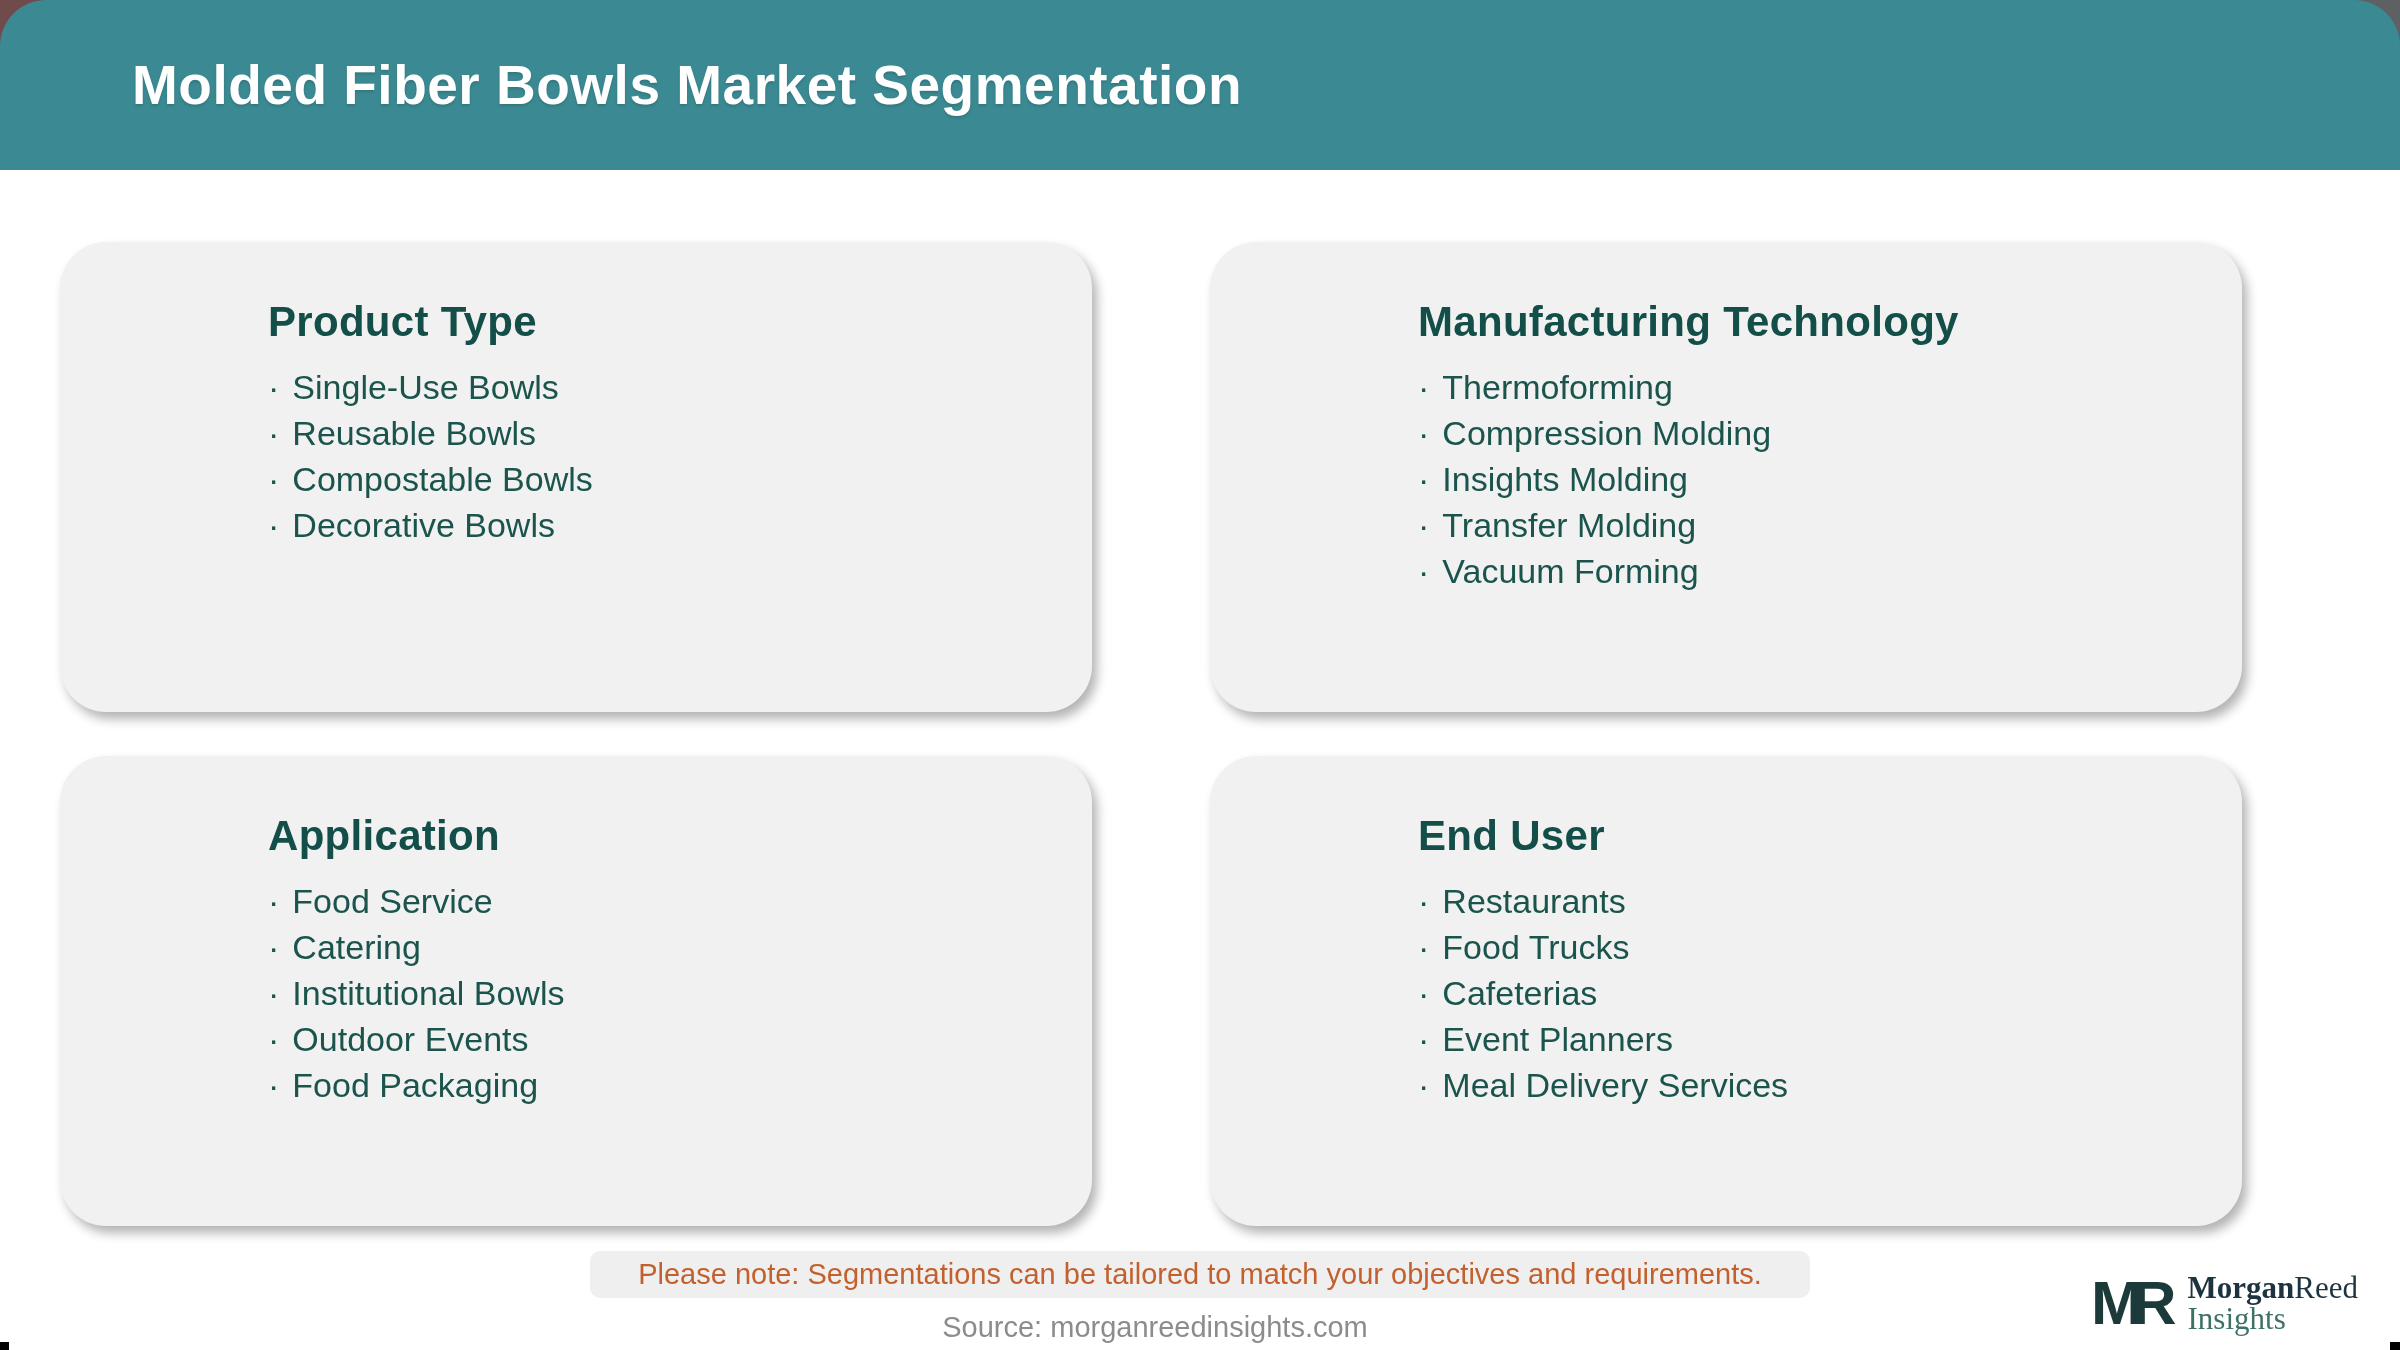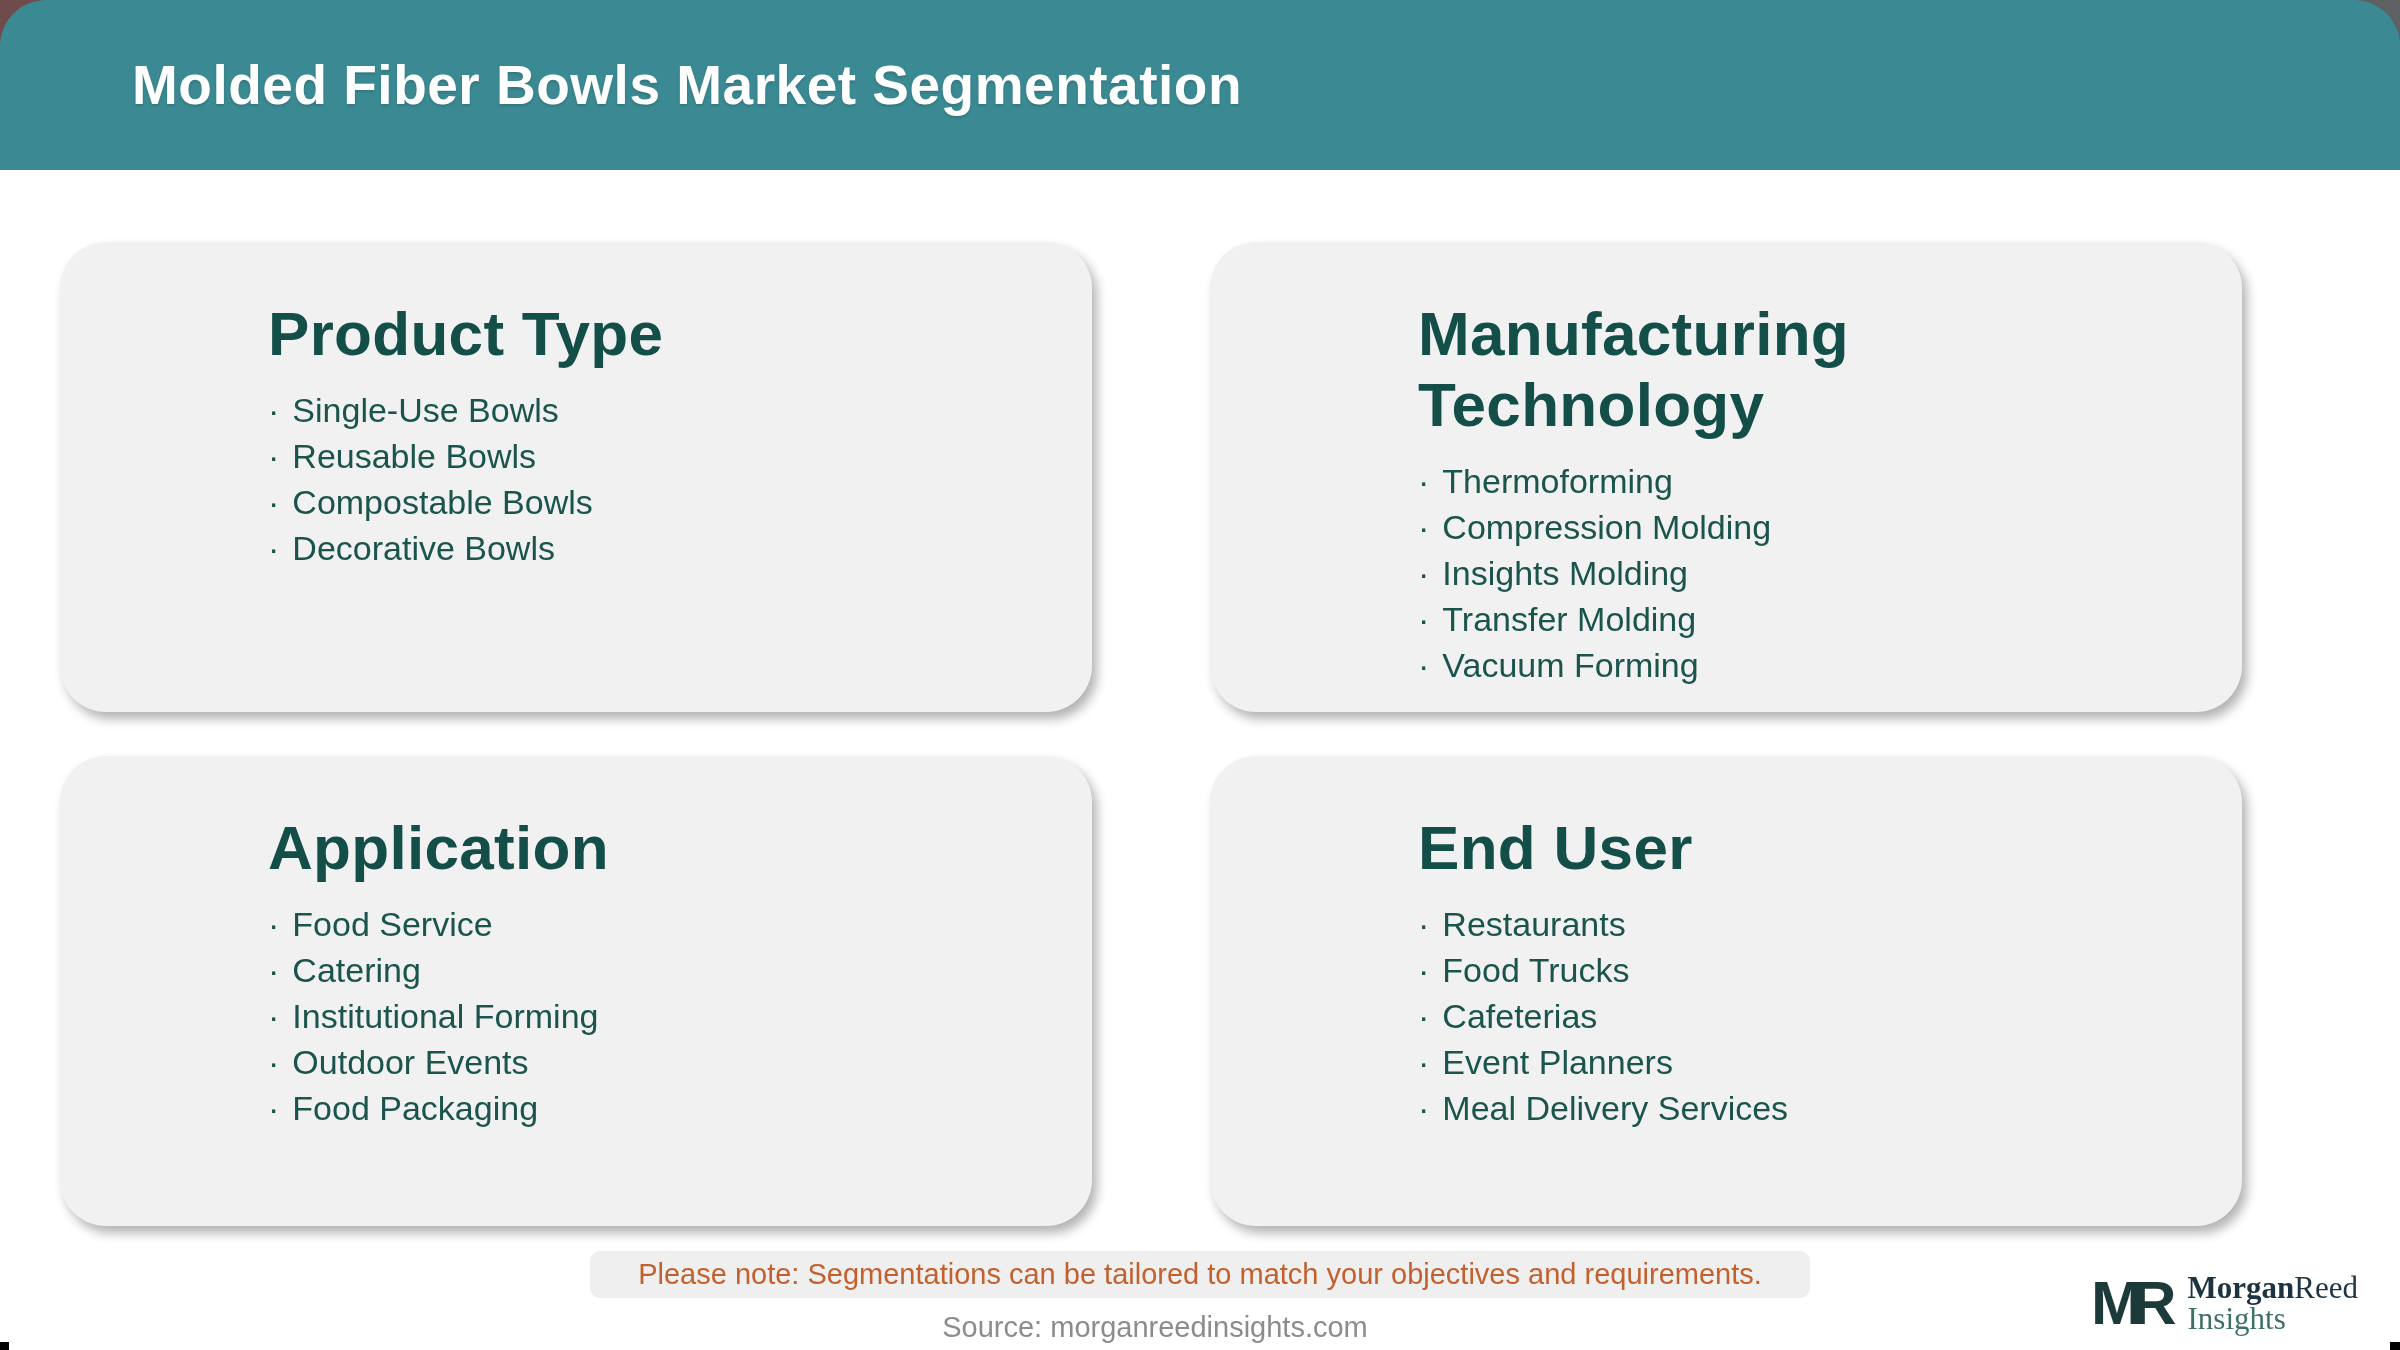--- a/index.html
+++ b/index.html
@@ -57,21 +57,21 @@
     width: 1032px;
     height: 470px;
     box-sizing: border-box;
     background: #f1f1f1;
     border-radius: 46px;
     box-shadow: 5px 7px 11px rgba(0,0,0,0.30);
     padding: 56px 40px 0 208px;
   }
   .card-title {
     margin: 0;
-    font-size: 62px;
+    font-size: 42px;
     font-weight: 700;
     color: #134e48;
     letter-spacing: 0.3px;
   }
   .card-list {
     list-style: none;
     margin: 18px 0 0 0;
     padding: 0;
   }
   .card-list li {
@@ -171,21 +171,21 @@
       <li>Transfer Molding</li>
       <li>Vacuum Forming</li>
     </ul>
   </section>
 
   <section class="card">
     <h2 class="card-title">Application</h2>
     <ul class="card-list">
       <li>Food Service</li>
       <li>Catering</li>
-      <li>Institutional Forming</li>
+      <li>Institutional Bowls</li>
       <li>Outdoor Events</li>
       <li>Food Packaging</li>
     </ul>
   </section>
 
   <section class="card">
     <h2 class="card-title">End User</h2>
     <ul class="card-list">
       <li>Restaurants</li>
       <li>Food Trucks</li>

